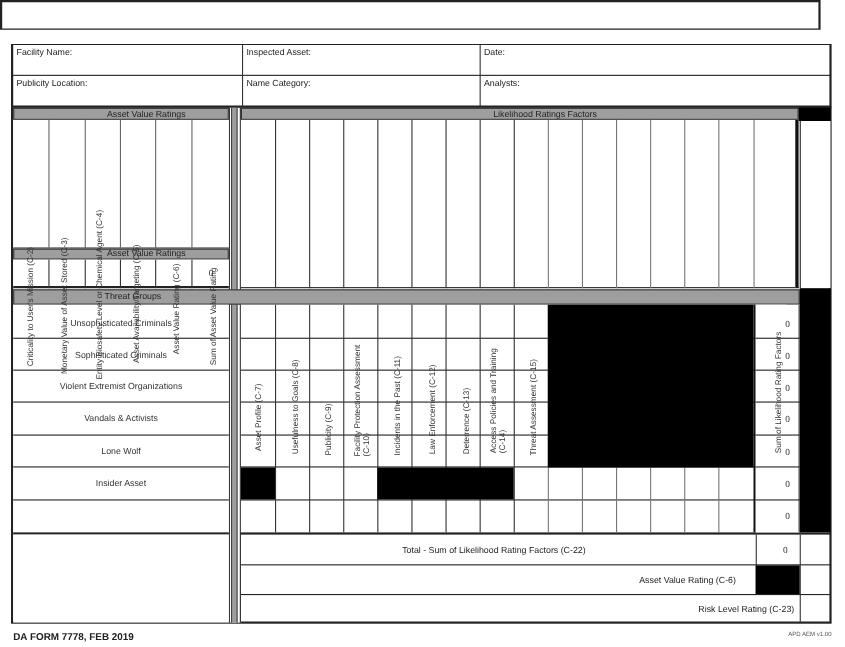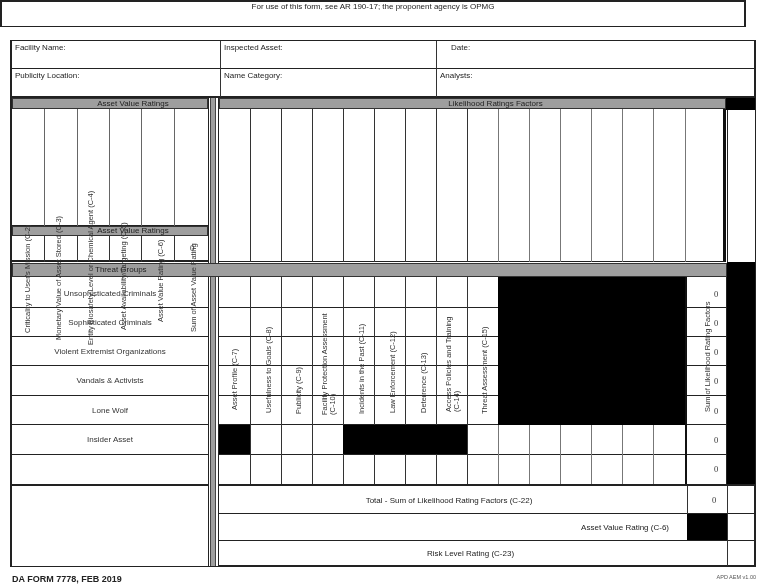--- a/index.html
+++ b/index.html
@@ -20,35 +20,34 @@
   .zero { position: absolute; font-family: "Liberation Serif", serif; font-size: 8.5px; color: #333; text-align: center; width: 12px; }
   .sum-lbl { position: absolute; font-size: 8px; text-align: right; color: #222; }
   .footer { position: absolute; left: 12px; top: 574px; font-size: 9px; font-weight: bold; }
   .ver { position: absolute; right: 12px; top: 574px; font-size: 5.5px; color: #555; }
   .field { position: absolute; cursor: text; }
 </style>
 </head>
 <body>
 
 <div class="title">
-  <div class="t2">For use of this form, see AR 190-17; the proponent agency is OPMG</div>
 </div>
 
 <div class="box" style="left:10px;top:40px;width:746px;height:58px;border-width:2px;border-top-width:1px;"></div>
 <div class="hline" style="left:11px;top:68px;width:744px;"></div>
 <div class="vline" style="left:220px;top:41px;height:56px;"></div>
 <div class="vline" style="left:436px;top:41px;height:56px;"></div>
 
 <div class="field" style="left:12px;top:41px;width:190px;height:27px;">
   <span class="lbl">Facility Name:</span>
 </div>
 <div class="field" style="left:221px;top:41px;width:214px;height:27px;">
   <span class="lbl">Inspected Asset:</span>
 </div>
-<div class="field" style="left:448px;top:41px;width:317px;height:27px;">
+<div class="field" style="left:437px;top:41px;width:317px;height:27px;">
   <span class="lbl">Date:</span>
 </div>
 <div class="field" style="left:12px;top:69px;width:207px;height:27px;">
   <span class="lbl">Publicity Location:</span>
 </div>
 <div class="field" style="left:221px;top:69px;width:214px;height:27px;">
   <span class="lbl">Name Category:</span>
 </div>
 <div class="field" style="left:437px;top:69px;width:317px;height:27px;">
   <span class="lbl">Analysts:</span>
@@ -185,17 +184,17 @@
 
 <div class="hline" style="left:219px;top:513px;width:536px;"></div>
 <div class="hline" style="left:219px;top:540px;width:536px;"></div>
 <div class="vline" style="left:687px;top:486px;height:54px;"></div>
 <div class="vline" style="left:727px;top:486px;height:80px;"></div>
 
 <div class="sum-lbl" style="left:219px;top:496px;width:460px;text-align:center;">Total - Sum of Likelihood Rating Factors (C-22)</div>
 <div class="zero" style="left:708px;top:495px;">0</div>
 <div class="sum-lbl" style="left:219px;top:523px;width:450px;">Asset Value Rating (C-6)</div>
 <div class="blk" style="left:687px;top:514px;width:40px;height:26px;"></div>
-<div class="sum-lbl" style="left:219px;top:549px;width:503px;text-align:center;">Risk Level Rating (C-23)</div>
+<div class="sum-lbl" style="left:219px;top:549px;width:503px;">Risk Level Rating (C-23)</div>
 <div class="field" style="left:728px;top:541px;width:26px;height:24px;"></div>
 
 <div class="footer">DA FORM 7778, FEB 2019</div>
 <div class="ver">APD AEM v1.00</div>
 
 </body></html>

